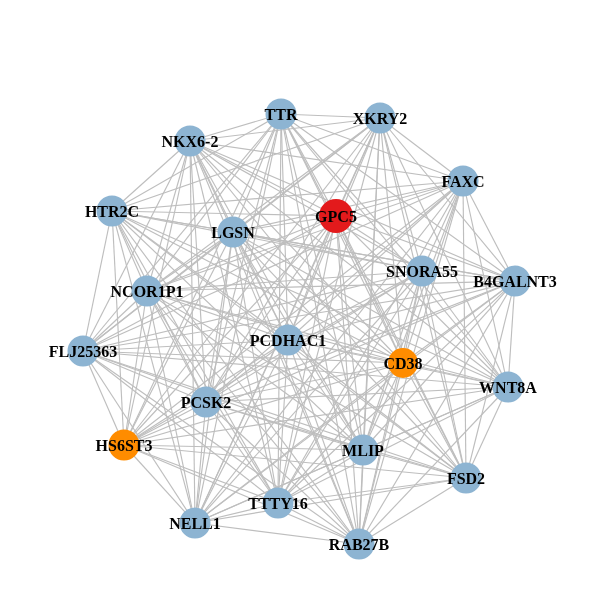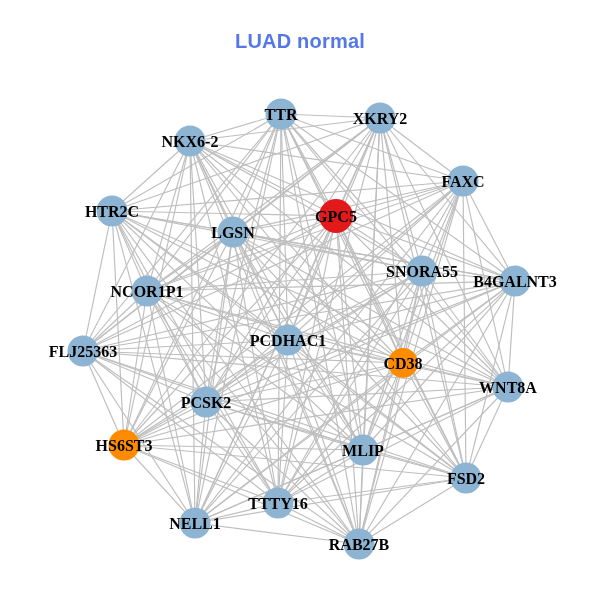--- a/index.html
+++ b/index.html
@@ -24,21 +24,20 @@
     font-family:"Liberation Serif","DejaVu Serif",serif;
     font-weight:bold;
     font-size:16px;
     fill:#000000;
   }
 </style>
 </head>
 <body>
 
 <div class="stage" style="background: rgb(255, 255, 255);">
-  <div class="figure-title" style="color: rgb(85, 119, 232);">LUAD normal</div>
   <svg id="net" class="network" width="600" height="600" viewBox="0 0 600 600">
       <g>
         <line x1="281" y1="114" x2="380" y2="118" stroke="#BEBEBE" stroke-width="1.15"></line>
         <line x1="281" y1="114" x2="190" y2="141" stroke="#BEBEBE" stroke-width="1.15"></line>
         <line x1="281" y1="114" x2="463" y2="181" stroke="#BEBEBE" stroke-width="1.15"></line>
         <line x1="281" y1="114" x2="112" y2="211" stroke="#BEBEBE" stroke-width="1.15"></line>
         <line x1="281" y1="114" x2="336" y2="216" stroke="#BEBEBE" stroke-width="1.15"></line>
         <line x1="281" y1="114" x2="233" y2="232" stroke="#BEBEBE" stroke-width="1.15"></line>
         <line x1="281" y1="114" x2="422" y2="271" stroke="#BEBEBE" stroke-width="1.15"></line>
         <line x1="281" y1="114" x2="515" y2="281" stroke="#BEBEBE" stroke-width="1.15"></line>

